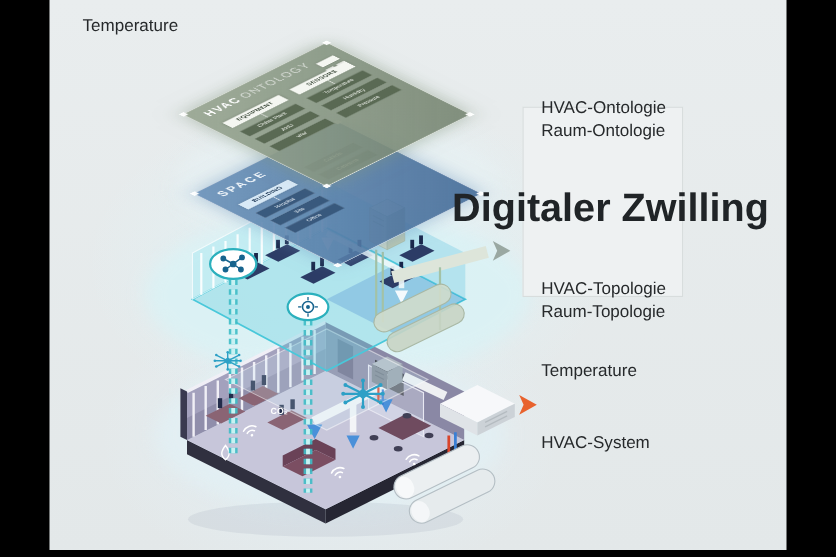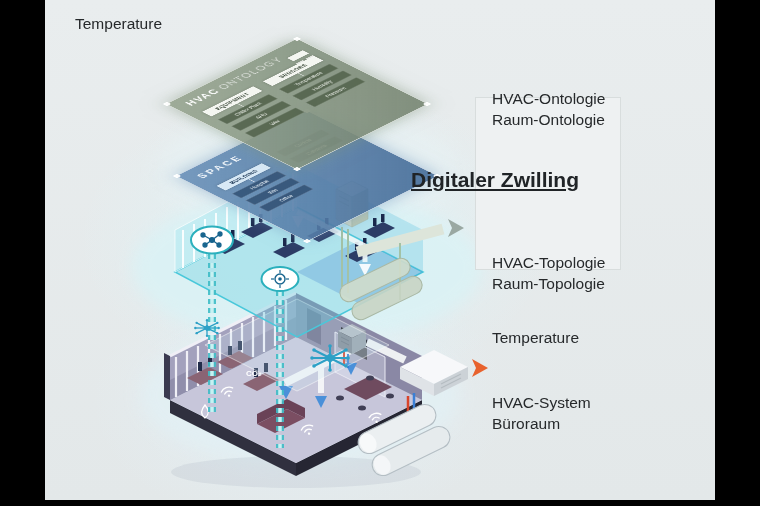--- a/index.html
+++ b/index.html
@@ -36,21 +36,21 @@
   .mini-chip{position:absolute;background:#f4f6f1;box-shadow:0 0 3px rgba(0,0,0,0.2);}
   .chip-a{top:20px;right:12px;width:22px;height:9px;}
   .chip-b{top:34px;right:12px;width:10px;height:8px;}
   .chip-c{top:34px;right:26px;width:10px;height:8px;}
   .text-label{position:absolute;color:#26292b;font-size:15.5px;line-height:21px;z-index:5;white-space:nowrap;}
   .sem-label{left:30px;top:13px;}
   .ont-label{left:447px;top:88px;}
   .top-label{left:447px;top:212px;margin-top:40px;}
   .conn-label{left:447px;top:327px;}
   .sys-label{left:447px;top:392px;}
-  .main-title{position:absolute;left:366px;top:168px;font-size:21px;font-weight:600;color:#202427;z-index:5;white-space:nowrap;text-decoration:underline;}
+  .main-title{position:absolute;left:366px;top:168px;font-size:36px;font-weight:600;color:#202427;z-index:5;white-space:nowrap;}
 </style>
 </head>
 <body>
 
 <div class="stage">
   <div class="canvas">
 
     <svg class="scene" width="670" height="500" viewBox="0 0 670 500">
       <defs>
         <filter id="blur8">
@@ -346,17 +346,16 @@
     <div class="main-title">Digitaler Zwilling</div>
     <div class="text-label top-label">
       <div>HVAC-Topologie</div>
       <div>Raum-Topologie</div>
     </div>
     <div class="text-label conn-label">
       <div>Temperature</div>
     </div>
     <div class="text-label sys-label">
       <div>HVAC-System</div>
-      <div>Büroraum</div>
     </div>
 
   </div>
 </div>
 
 </body></html>

